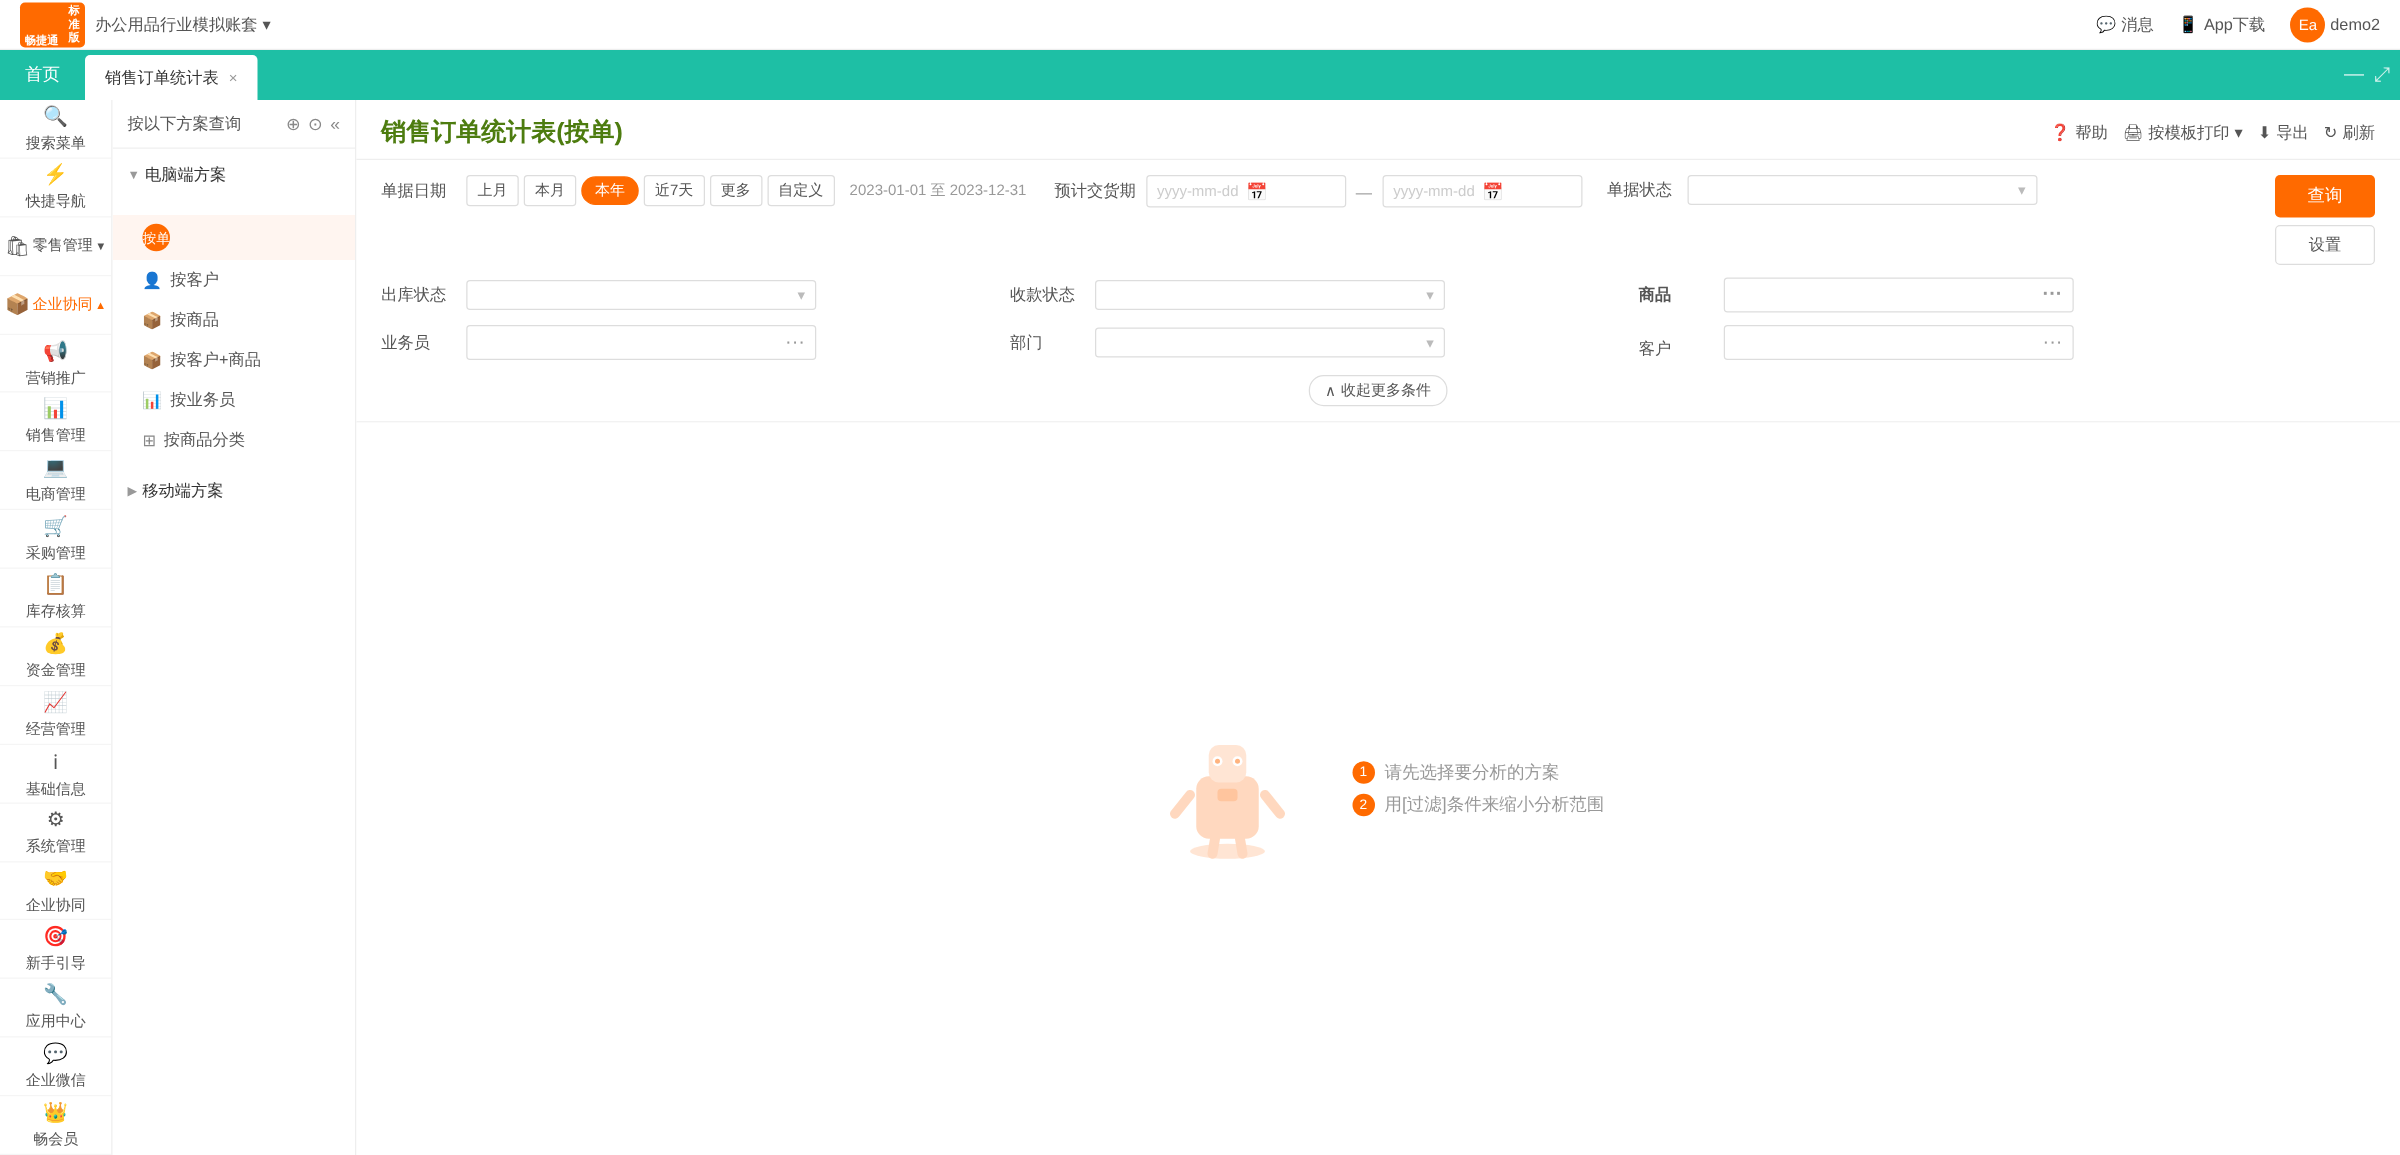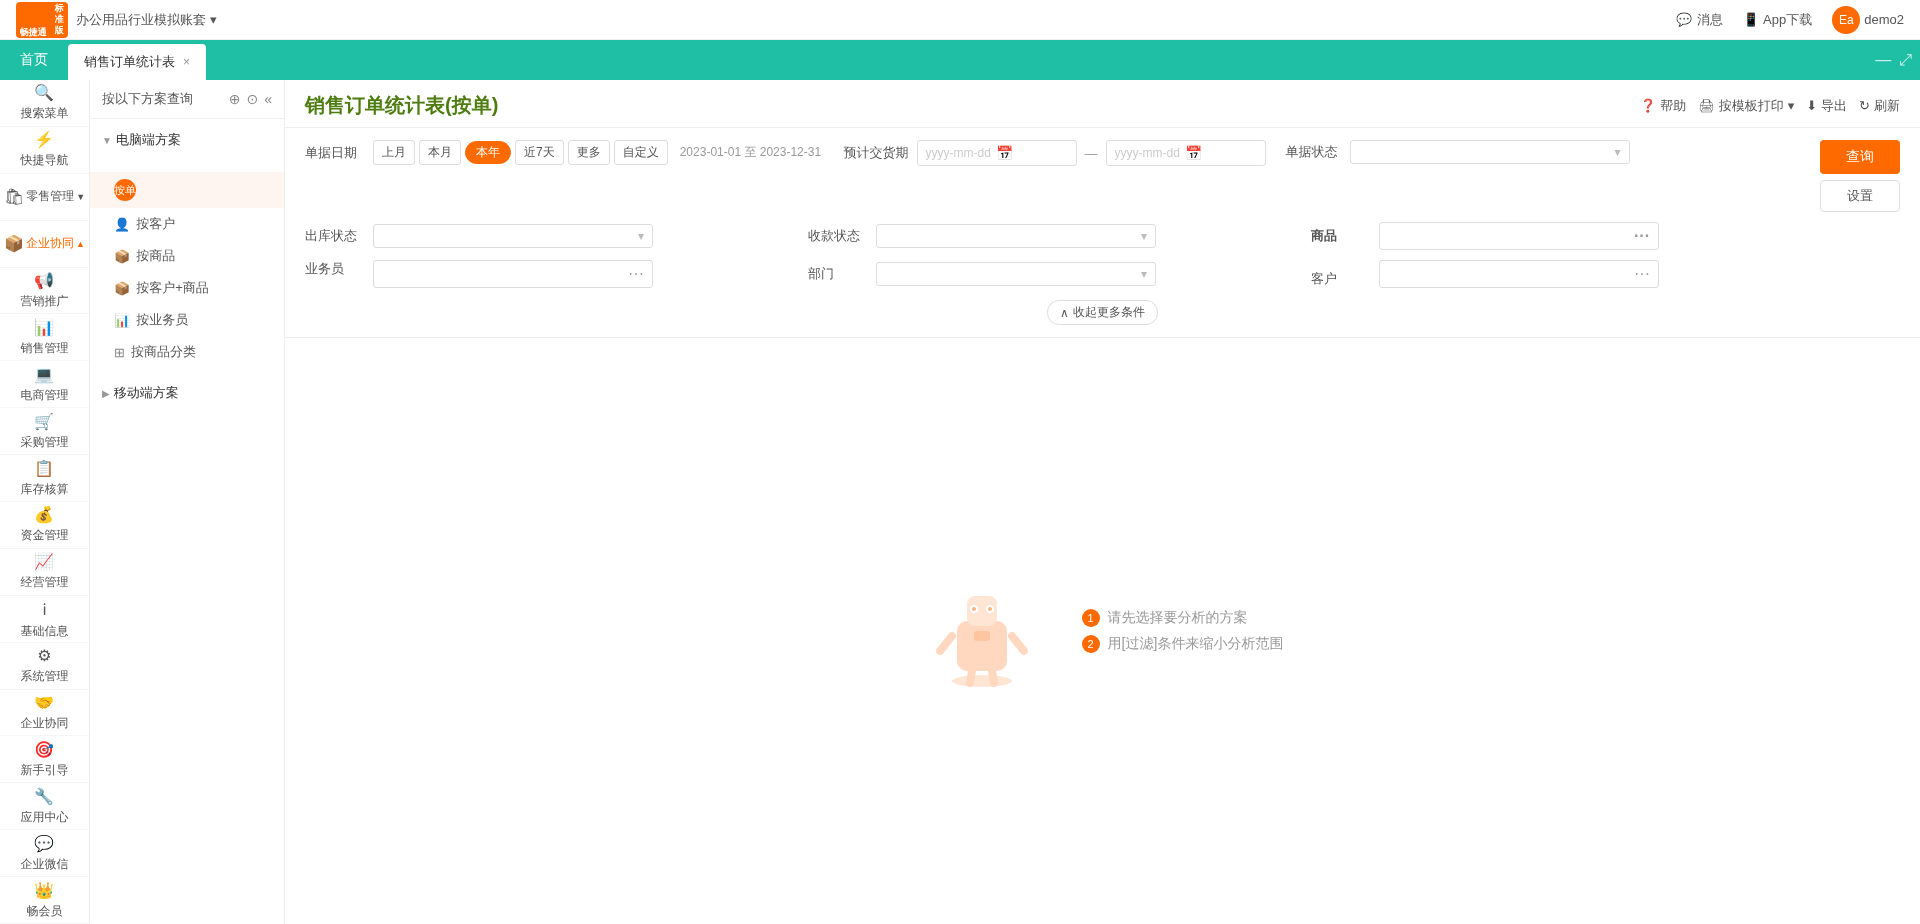--- a/index.html
+++ b/index.html
@@ -346,21 +346,21 @@
           <div style="display:flex;align-items:center;gap:8px;flex:1;font-weight:bold;">
             <span class="filter-label">商品</span>
             <div class="filter-select large" style="justify-content:flex-end;">
               <span class="filter-dots">···</span>
             </div>
           </div>
           <div style="width:86px;flex-shrink:0;"></div>
         </div>
 
         <div style="display:flex;align-items:center;gap:16px;margin-bottom:8px;">
-          <div style="display:flex;align-items:flex-start;gap:8px;flex:1;">
+          <div style="display:flex;align-items:center;gap:8px;flex:1;">
             <span class="filter-label">业务员</span>
             <div class="filter-select large" style="justify-content:flex-end;">
               <span class="filter-dots">···</span>
             </div>
           </div>
           <div style="display:flex;align-items:center;gap:8px;flex:1;">
             <span class="filter-label">部门</span>
             <div class="filter-select large">
               <span style="color:#ccc;"></span>
               <span class="filter-chevron">▾</span>

